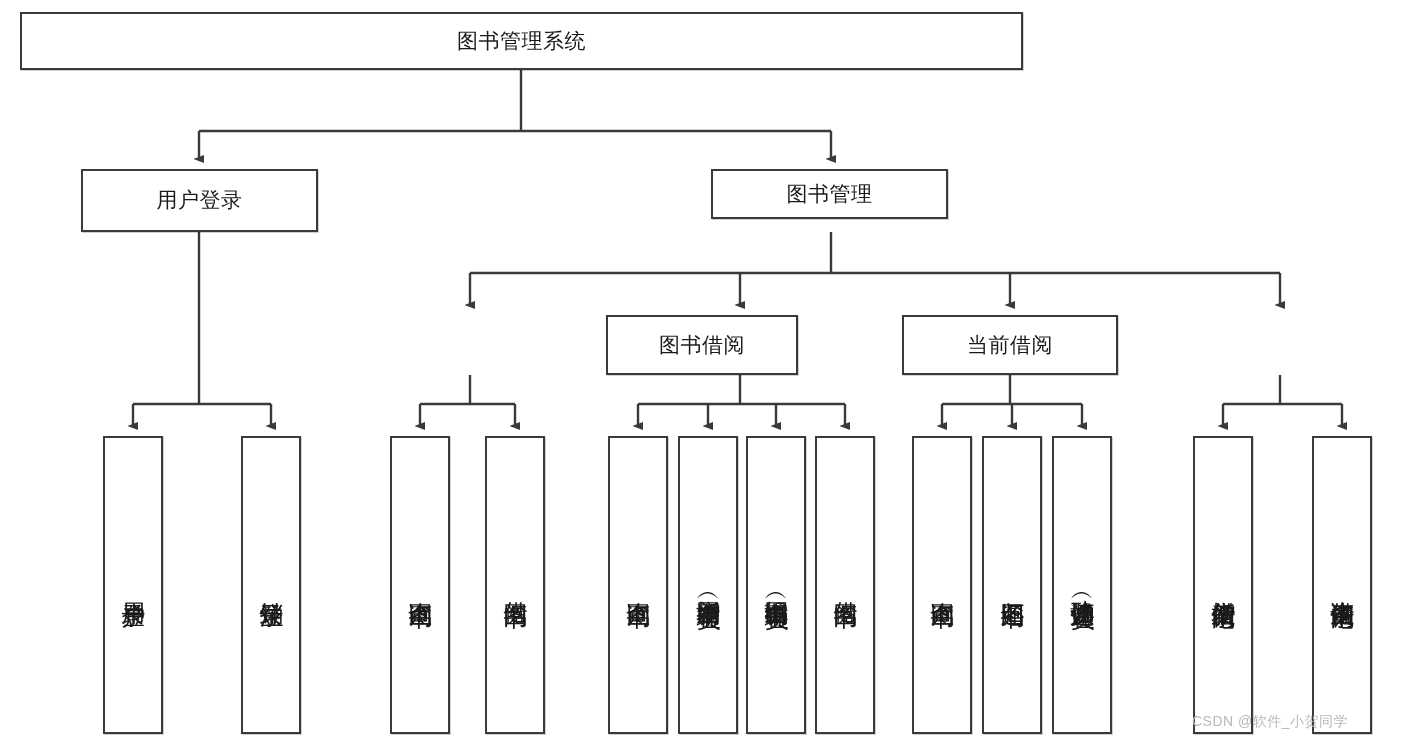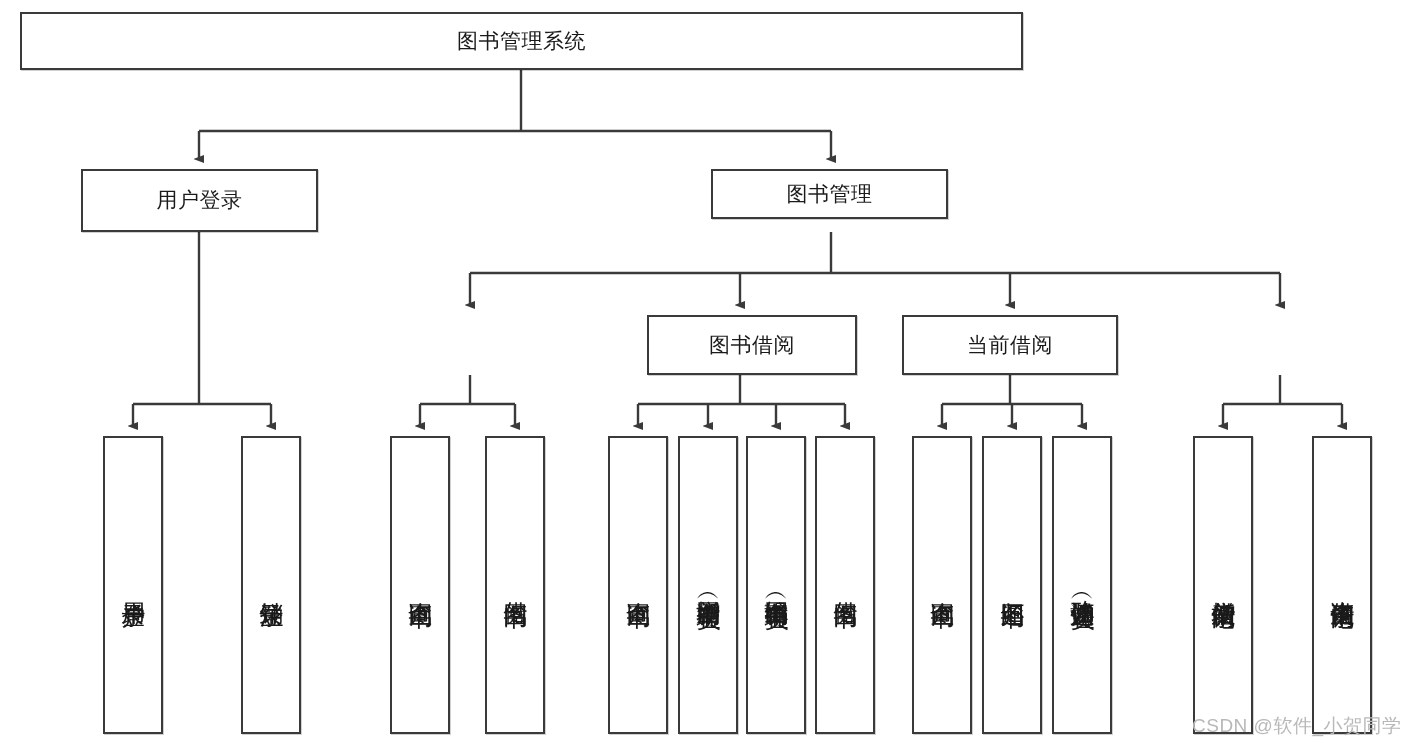--- a/index.html
+++ b/index.html
@@ -55,21 +55,21 @@
     writing-mode: vertical-rl;
     text-orientation: upright;
     font-size: 24px;
     line-height: 1.12;
     letter-spacing: 1px;
     max-height: 100%;
   }
   .watermark {
     position: absolute;
     color: #b8b8b8;
-    font-size: 19px;
+    font-size: 14px;
     white-space: nowrap;
     letter-spacing: 0.5px;
   }
 </style>
 </head>
 <body>
 
 <div id="canvas">
 
   <svg class="links" viewBox="0 0 1405 747" xmlns="http://www.w3.org/2000/svg">
@@ -126,21 +126,21 @@
     <span class="label">图书管理系统</span>
   </div>
 
   <div class="node h" style="left: 81px; top: 169px; width: 237px; height: 63px;">
     <span class="label">用户登录</span>
   </div>
   <div class="node h" style="left: 711px; top: 169px; width: 237px; height: 50px;">
     <span class="label">图书管理</span>
   </div>
 
-  <div class="node h" style="left: 647px; top: 315px; width: 210px; height: 60px;">
+  <div class="node h" style="left: 606px; top: 315px; width: 192px; height: 60px;">
     <span class="label">图书借阅</span>
   </div>
   <div class="node h" style="left: 902px; top: 315px; width: 216px; height: 60px;">
     <span class="label">当前借阅</span>
   </div>
 
   <div class="node v" style="left: 103px; top: 436px; width: 60px; height: 298px;">
     <span class="label">用户登录</span>
   </div>
   <div class="node v" style="left: 241px; top: 436px; width: 60px; height: 298px;">

